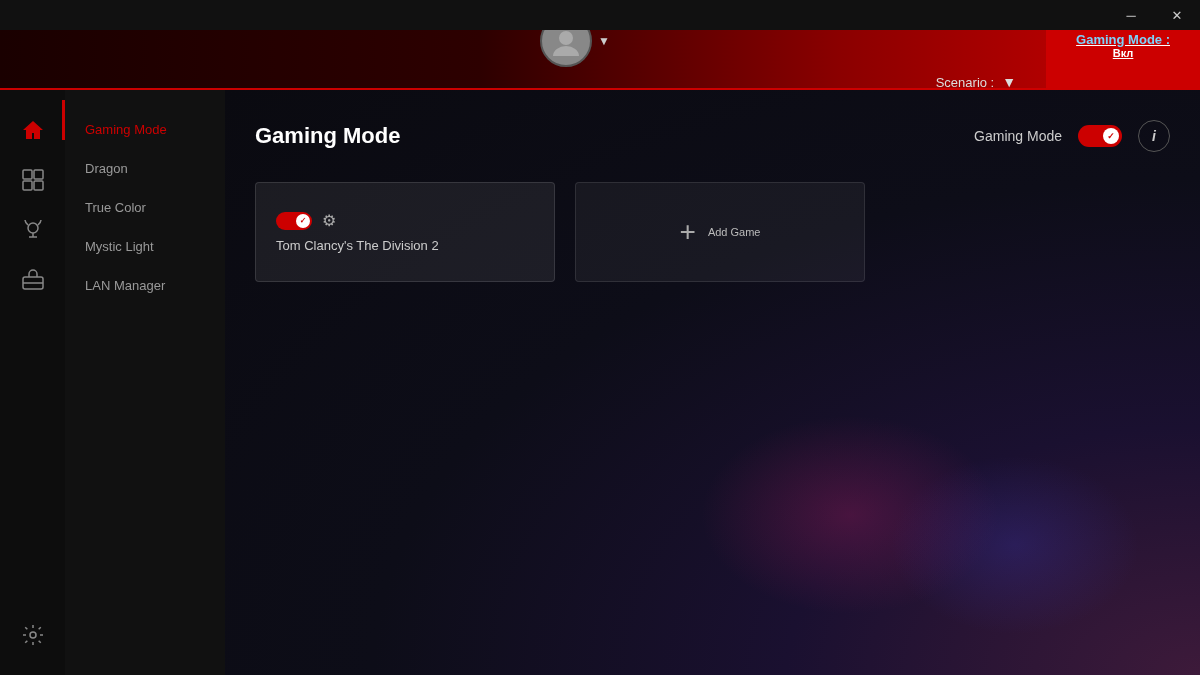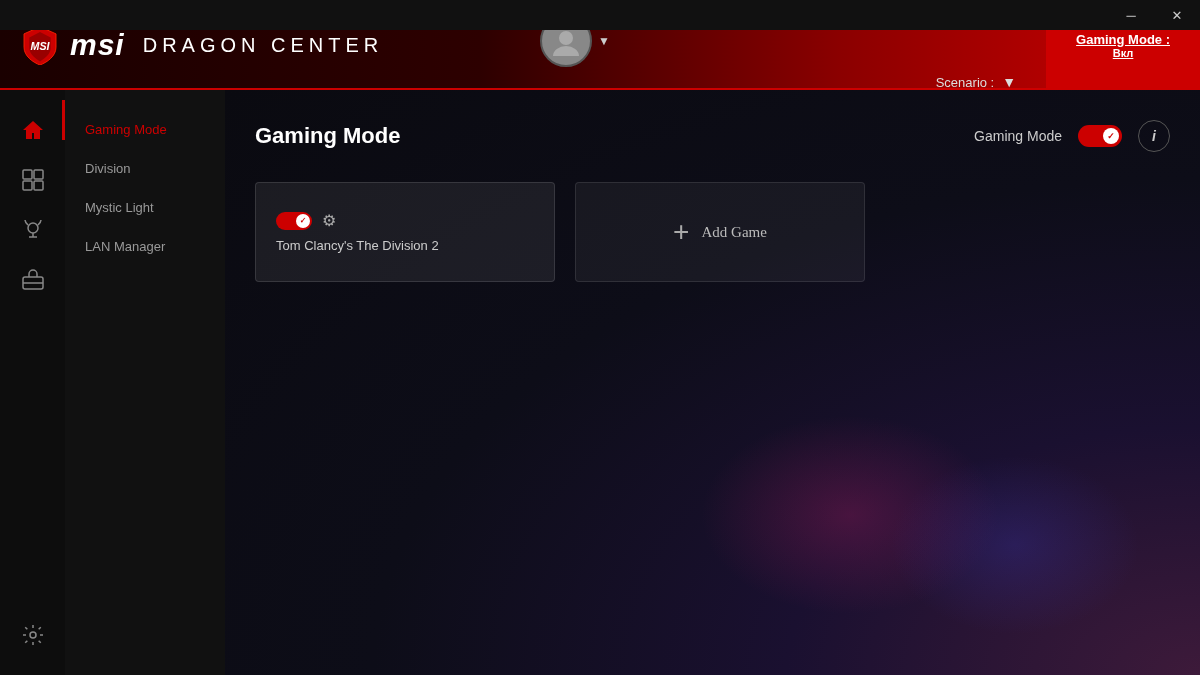--- a/index.html
+++ b/index.html
@@ -125,21 +125,21 @@
       background: #cc0000;
       height: 90px;
       display: flex;
       flex-direction: column;
       align-items: center;
       justify-content: center;
       padding: 0 30px;
       min-width: 140px;
     }
     .gaming-mode-header-label {
-      color: #ffffff;
+      color: #7dd3fc;
       font-size: 13px;
       font-weight: 600;
     }
     .gaming-mode-header-value {
       color: #fff;
       font-size: 11px;
       font-weight: 700;
     }
 
     
@@ -350,22 +350,21 @@
       gap: 12px;
       cursor: pointer;
     }
     .add-plus {
       color: #aaa;
       font-size: 28px;
       line-height: 1;
     }
     .add-game-label {
       color: #bbb;
-      font-size: 15px;
-      font-family: Liberation Serif, serif;
+      font-size: 11px;
     }
 
     
     .toggle-sm {
       width: 36px;
       height: 18px;
       background: #cc0000;
       border-radius: 9px;
       position: relative;
       display: flex;
@@ -403,30 +402,20 @@
 <body>
 
 <div class="title-bar">
   <div class="title-bar-controls">
     <button class="title-bar-btn">─</button>
     <button class="title-bar-btn close">✕</button>
   </div>
 </div>
 
 <div class="header">
-  <div class="logo-area">
-
-    <svg class="msi-shield" viewBox="0 0 40 45" fill="none">
-      <path d="M20 2 L38 10 L38 25 C38 35 28 42 20 45 C12 42 2 35 2 25 L2 10 Z" fill="#cc0000" stroke="#ff2200" stroke-width="1"></path>
-      <path d="M20 8 L32 14 L32 26 C32 33 25 38 20 41 C15 38 8 33 8 26 L8 14 Z" fill="#990000"></path>
-      <text x="20" y="28" text-anchor="middle" fill="#fff" font-size="12" font-weight="bold" font-style="italic">MSI</text>
-    </svg>
-    <span style="color:#fff; font-size:30px; font-weight:900; font-style:italic; letter-spacing:1px;">msi</span>
-    <span style="color:#fff; font-size:20px; font-weight:300; letter-spacing:5px; text-transform:uppercase; margin-left:8px;">Dragon Center</span>
-  </div>
 
   <div class="profile-area">
     <div class="avatar-circle">
       <svg width="30" height="30" viewBox="0 0 30 30">
         <circle cx="15" cy="12" r="7" fill="#aaa"></circle>
         <ellipse cx="15" cy="30" rx="13" ry="10" fill="#aaa"></ellipse>
       </svg>
     </div>
     <span class="avatar-chevron">▼</span>
   </div>
@@ -479,21 +468,24 @@
       <path d="M12 2v3M12 19v3M4.22 4.22l2.12 2.12M17.66 17.66l2.12 2.12M2 12h3M19 12h3M4.22 19.78l2.12-2.12M17.66 6.34l2.12-2.12"></path>
     </svg>
   </div>
 </div>
 
 <div class="sidebar-nav">
   <div class="nav-item active">
     <span>Gaming Mode</span>
   </div>
   <div class="nav-item">
-    <span>Division</span>
+    <span>Dragon</span>
+  </div>
+  <div class="nav-item">
+    <span>True Color</span>
   </div>
   <div class="nav-item">
     <span>Mystic Light</span>
   </div>
   <div class="nav-item">
     <span>LAN Manager</span>
   </div>
 </div>
 
 <div class="main-content">

